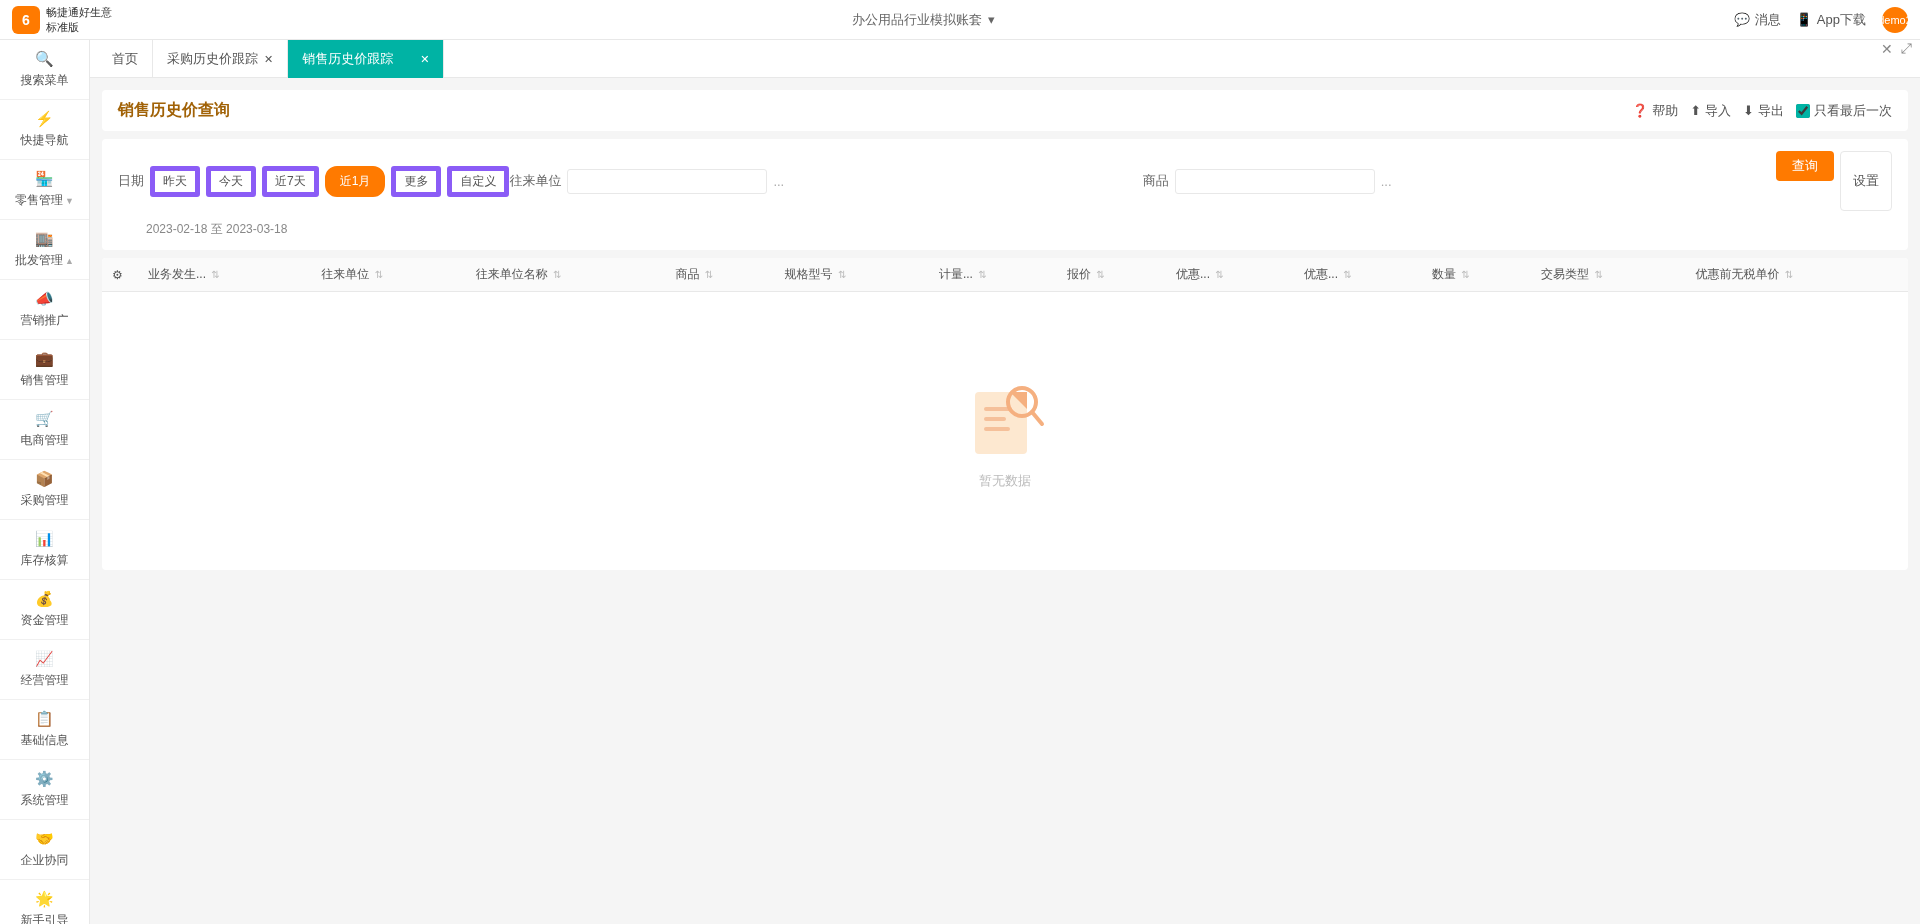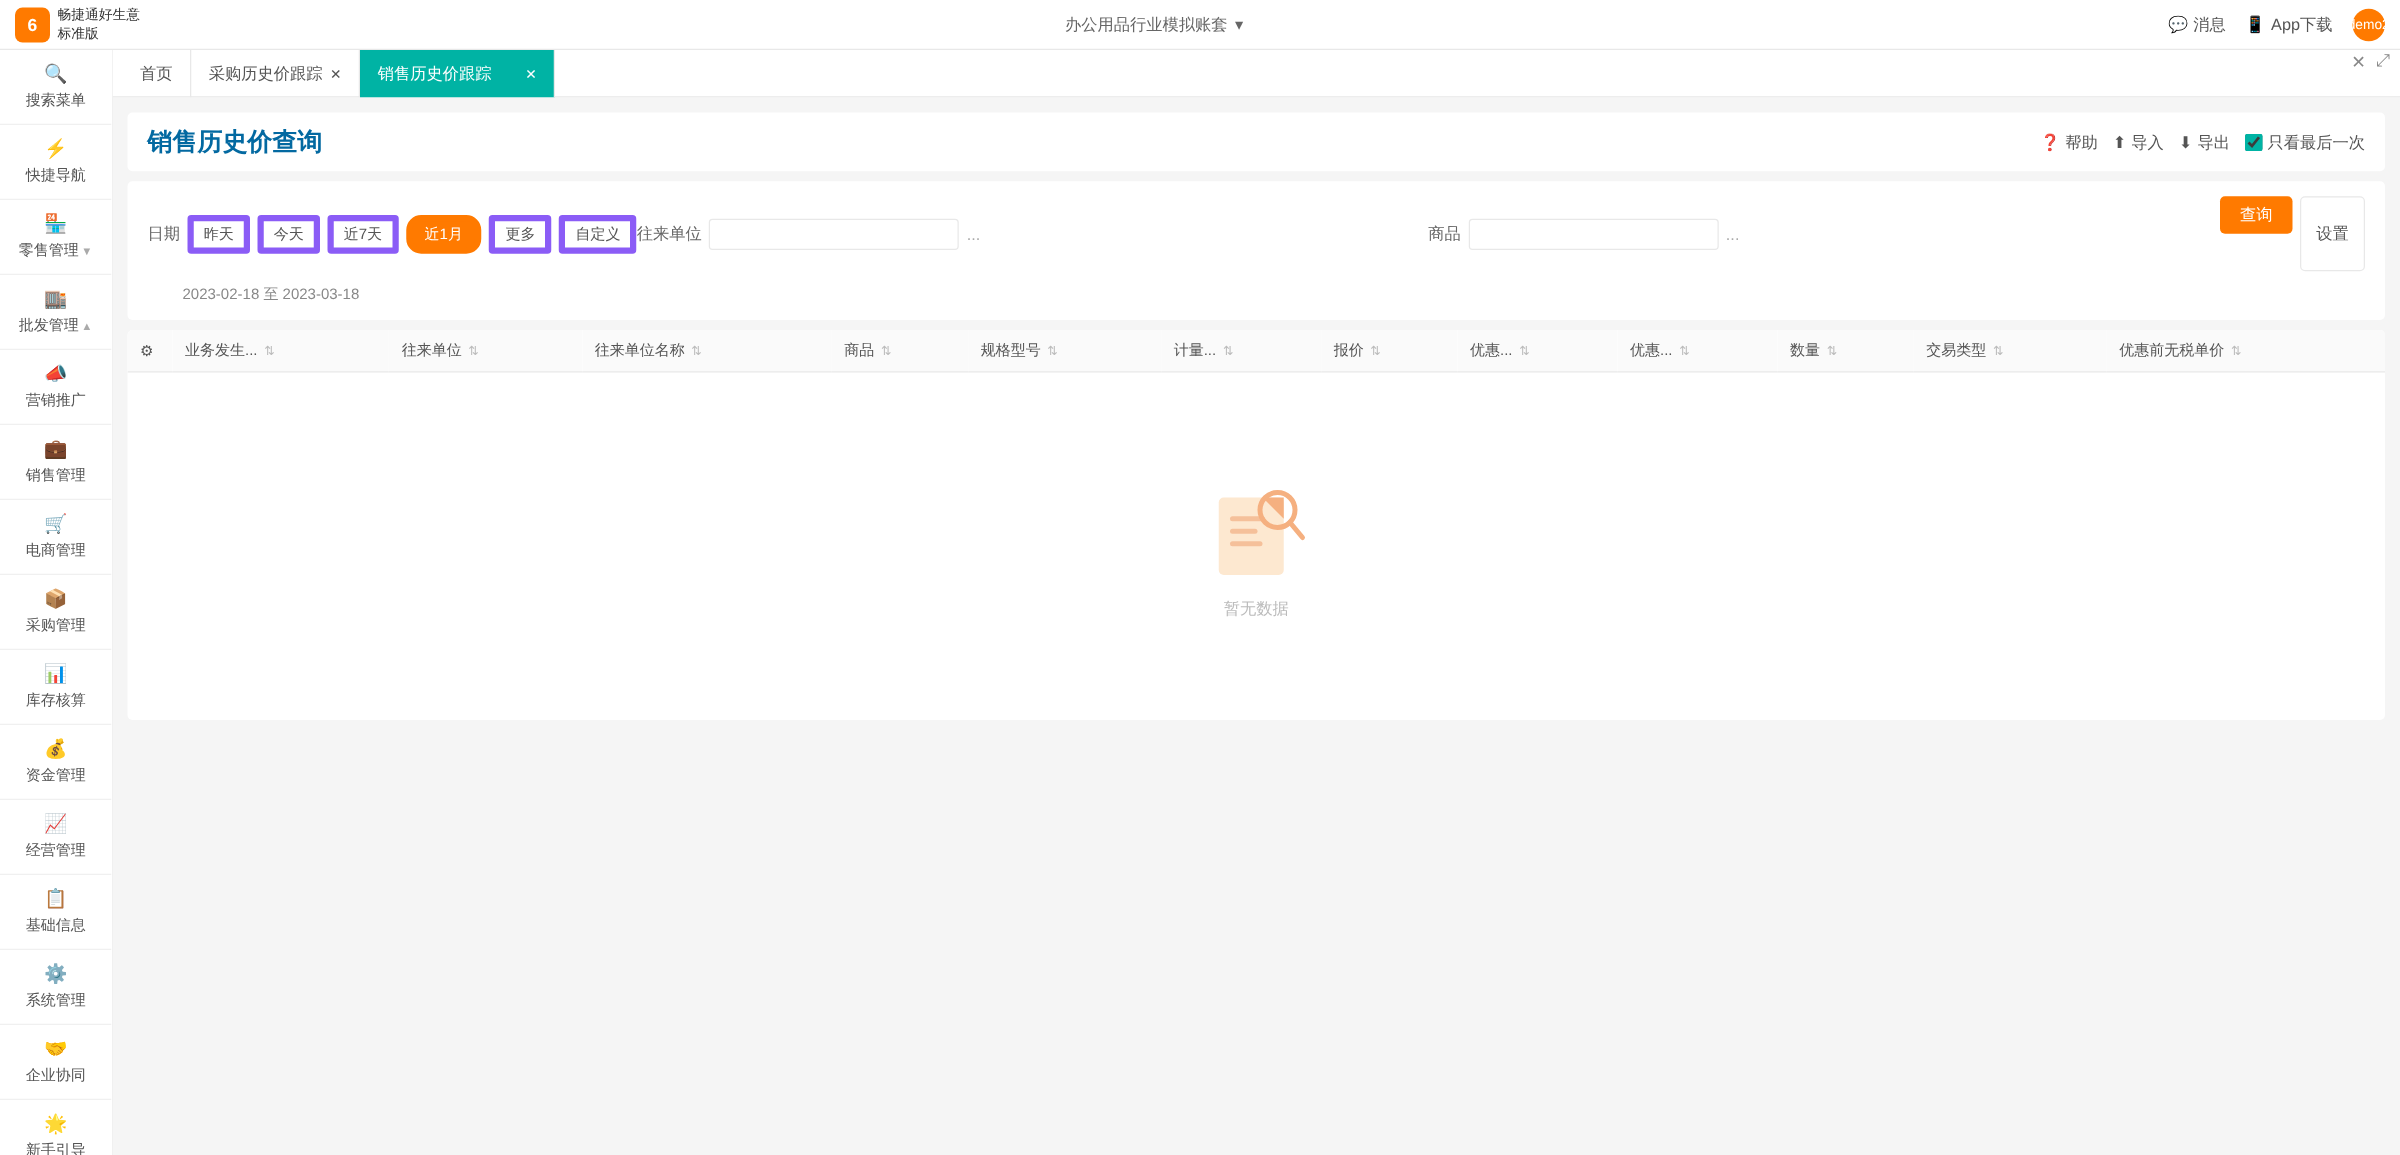--- a/index.html
+++ b/index.html
@@ -67,21 +67,21 @@
 
     
     .page-content { flex: 1; background: #f5f5f5; overflow: auto; padding: 12px; }
 
     
     .page-header {
       background: #fff; padding: 10px 16px; margin-bottom: 8px;
       display: flex; align-items: center; justify-content: space-between;
       border-radius: 4px;
     }
-    .page-title { font-size: 20px; font-weight: 600; color: #0369a1; }
+    .page-title { font-size: 16px; font-weight: 600; color: #a16207; }
     .page-header-actions { display: flex; align-items: center; gap: 12px; }
     .header-action-btn { display: flex; align-items: center; gap: 4px; color: #555; font-size: 13px; cursor: pointer; }
     .checkbox-area { display: flex; align-items: center; gap: 4px; color: #555; font-size: 13px; }
     .checkbox-teal { accent-color: #00b3a4; width: 14px; height: 14px; cursor: pointer; }
 
     
     .search-area {
       background: #fff; padding: 12px 16px; margin-bottom: 8px;
       border-radius: 4px; display: flex; flex-wrap: wrap; gap: 10px; align-items: center;
     }

